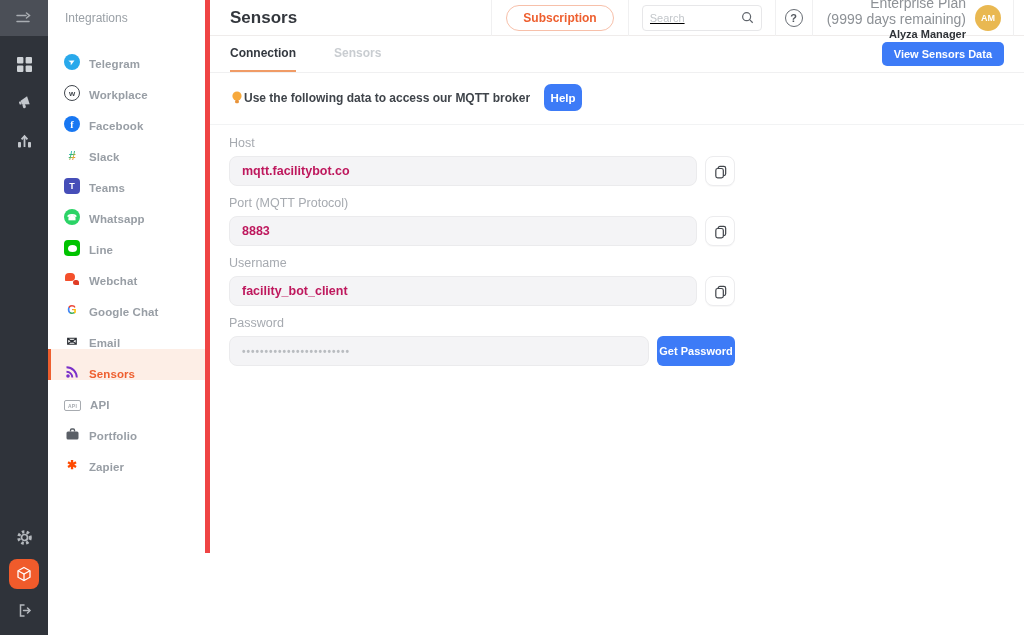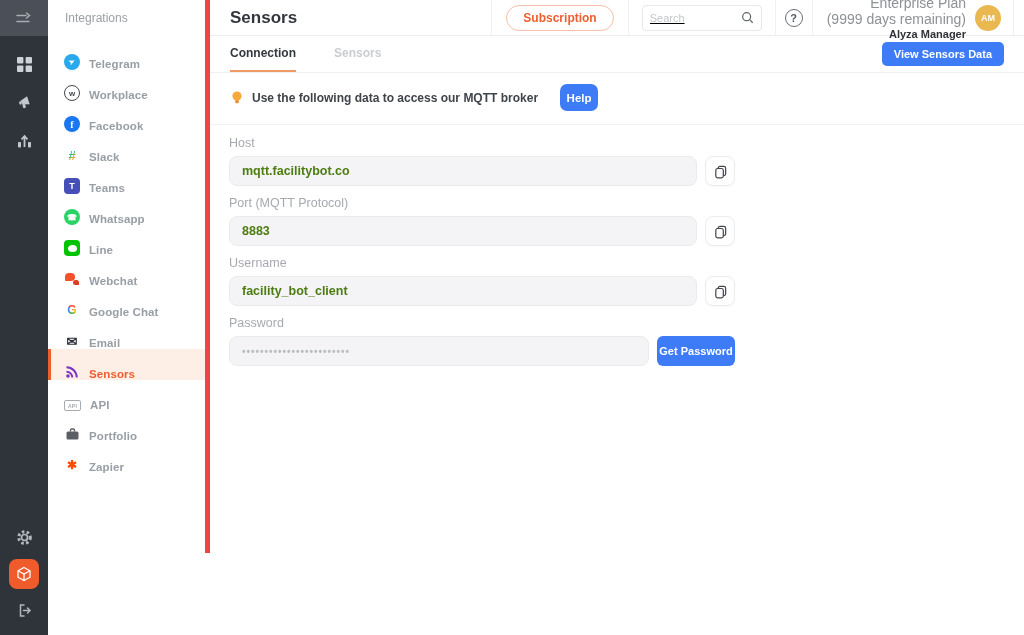--- a/index.html
+++ b/index.html
@@ -71,30 +71,30 @@
 
   .tabrow { height:37px; border-bottom:1px solid #f0f0f1; display:flex; align-items:stretch; padding-left:20px; }
   .tab { display:flex; align-items:center; font-size:12px; color:#c9cdd1; font-weight:600; cursor:pointer;
          margin-right:38px; border-bottom:2px solid transparent; }
   .tab.active { color:#33383f; border-bottom-color:#f09b66; }
   .tabrow-spacer { flex:1; }
   .btn-blue { background:#3d7bf7; color:#fff; border:none; border-radius:5px; font-weight:700;
               font-family:"Liberation Sans",sans-serif; cursor:pointer; }
   .view-data-btn { align-self:center; margin-right:20px; height:24px; padding:0 12px; font-size:11px; }
 
-  .info-row { display:flex; align-items:center; padding:11px 0 0 20px; gap:8px; }
+  .info-row { display:flex; align-items:center; padding:11px 0 0 20px; gap:0; }
   .info-text { font-size:12px; font-weight:700; color:#3f444a; }
   .help-btn { height:27px; width:38px; margin-left:14px; border-radius:7px; font-size:11.5px; }
   .hr { border-bottom:1px solid #f2f3f4; margin-top:13px; }
 
   .form-col { margin-left:19px; width:506px; margin-top:1px; }
   .f-label { font-size:12.5px; color:#a6aab0; margin:10px 0 6px; }
   .f-row { display:flex; align-items:center; gap:8px; }
   .f-input { height:30px; background:#f4f4f6; border:1px solid #ebebed; border-radius:8px; padding:0 12px;
-             font-size:12.5px; color:#4d7c0f; font-weight:600; flex:1; outline:none;
+             font-size:12.5px; color:#be185d; font-weight:600; flex:1; outline:none;
              font-family:"Liberation Sans",sans-serif; min-width:0; }
   .f-input.masked { color:#b9bcc0; font-size:10px; letter-spacing:1px; }
   .copy-btn { width:30px; height:30px; flex:0 0 30px; border:1px solid #ececee; border-radius:8px; background:#fff;
               display:flex; align-items:center; justify-content:center; cursor:pointer; box-shadow:0 1px 1px rgba(0,0,0,.03); }
   .get-pw-btn { height:30px; width:78px; flex:0 0 78px; border-radius:6px; font-size:11px; }
 </style>
 </head>
 <body>
 
 <div class="app">

